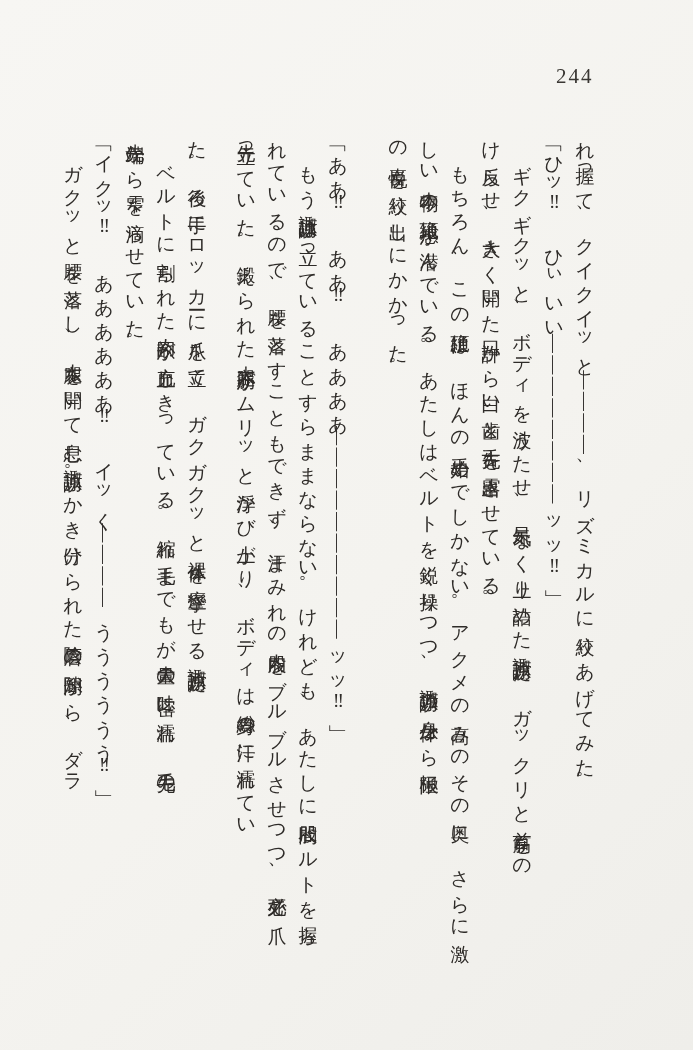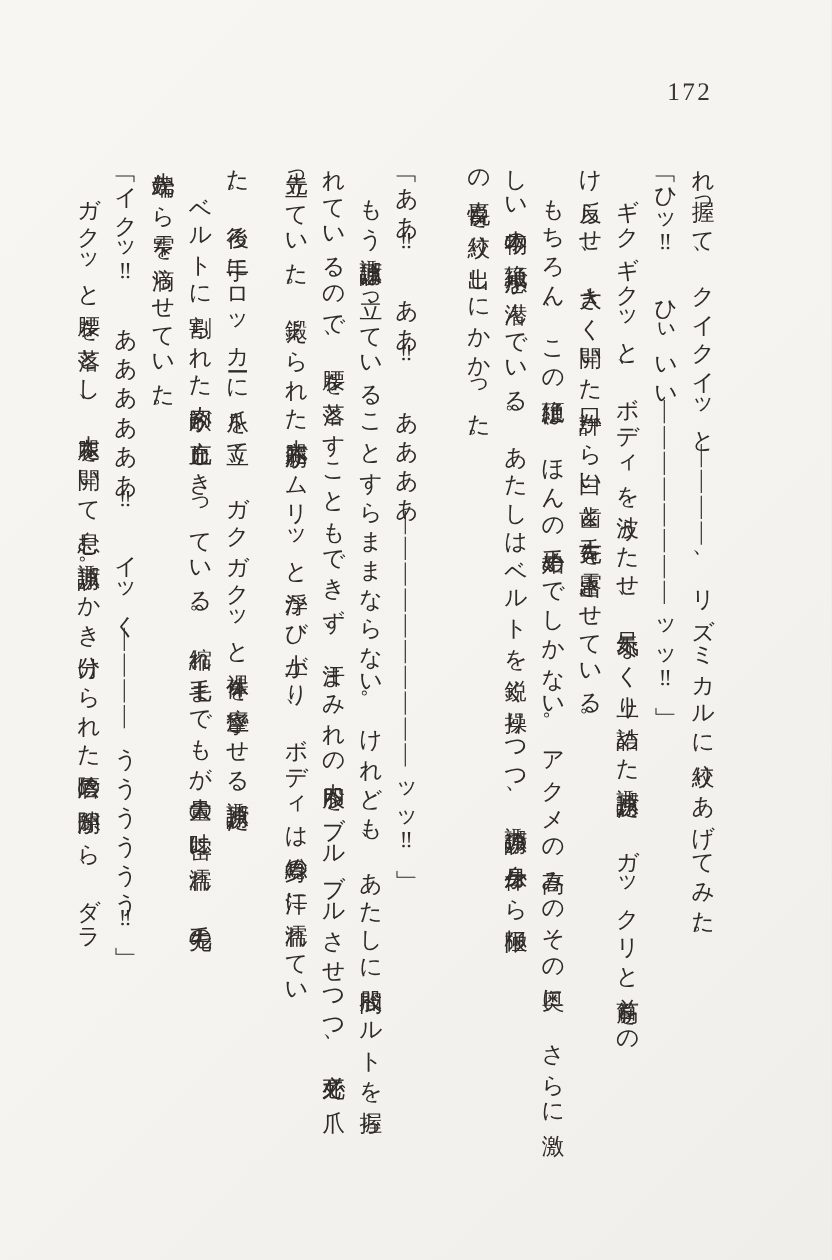--- a/index.html
+++ b/index.html
@@ -35,21 +35,21 @@
     letter-spacing:2.5px;
     color:#2e2b28;
     white-space:nowrap;
     text-rendering:optimizeLegibility;
   }
 </style>
 </head>
 <body>
 
 <div class="page">
-  <div class="page-number">172</div>
+  <div class="page-number">244</div>
   <div class="text-area" id="text-area">
       <div class="tcol" style="left: 575px;">れ握って、クイクイッと――――、リズミカルに絞りあげてみた。</div>
       <div class="tcol" style="left: 544px; padding-top: 12px;">「ひッ‼　ひぃいい――――――――ッッ‼」</div>
       <div class="tcol" style="left: 512px; padding-top: 24px;">ギクギクッと、ボディを波うたせ、呆気なく上り詰めた諏訪原だ。ガックリと首筋をの</div>
       <div class="tcol" style="left: 481px;">け反らせ、大きく開いた口許から白い歯と舌先を露出させている。</div>
       <div class="tcol" style="left: 450px; padding-top: 24px;">もちろん、この絶頂は、ほんの手始めでしかない。アクメの高みのその奥に、さらに激</div>
       <div class="tcol" style="left: 419px;">しい本物の絶頂感が潜んでいる。あたしはベルトを鋭く操りつつ、諏訪原の身体から極限</div>
       <div class="tcol" style="left: 388px;">の喜悦を絞り出しにかかった。</div>
       <div class="tcol" style="left: 328px; padding-top: 12px;">「ああ‼　ああ‼　ああああ――――――――――ッッ‼」</div>
       <div class="tcol" style="left: 298px; padding-top: 24px;">もう諏訪原は立っていることすらままならない。けれども、あたしに股間ベルトを握ら</div>

